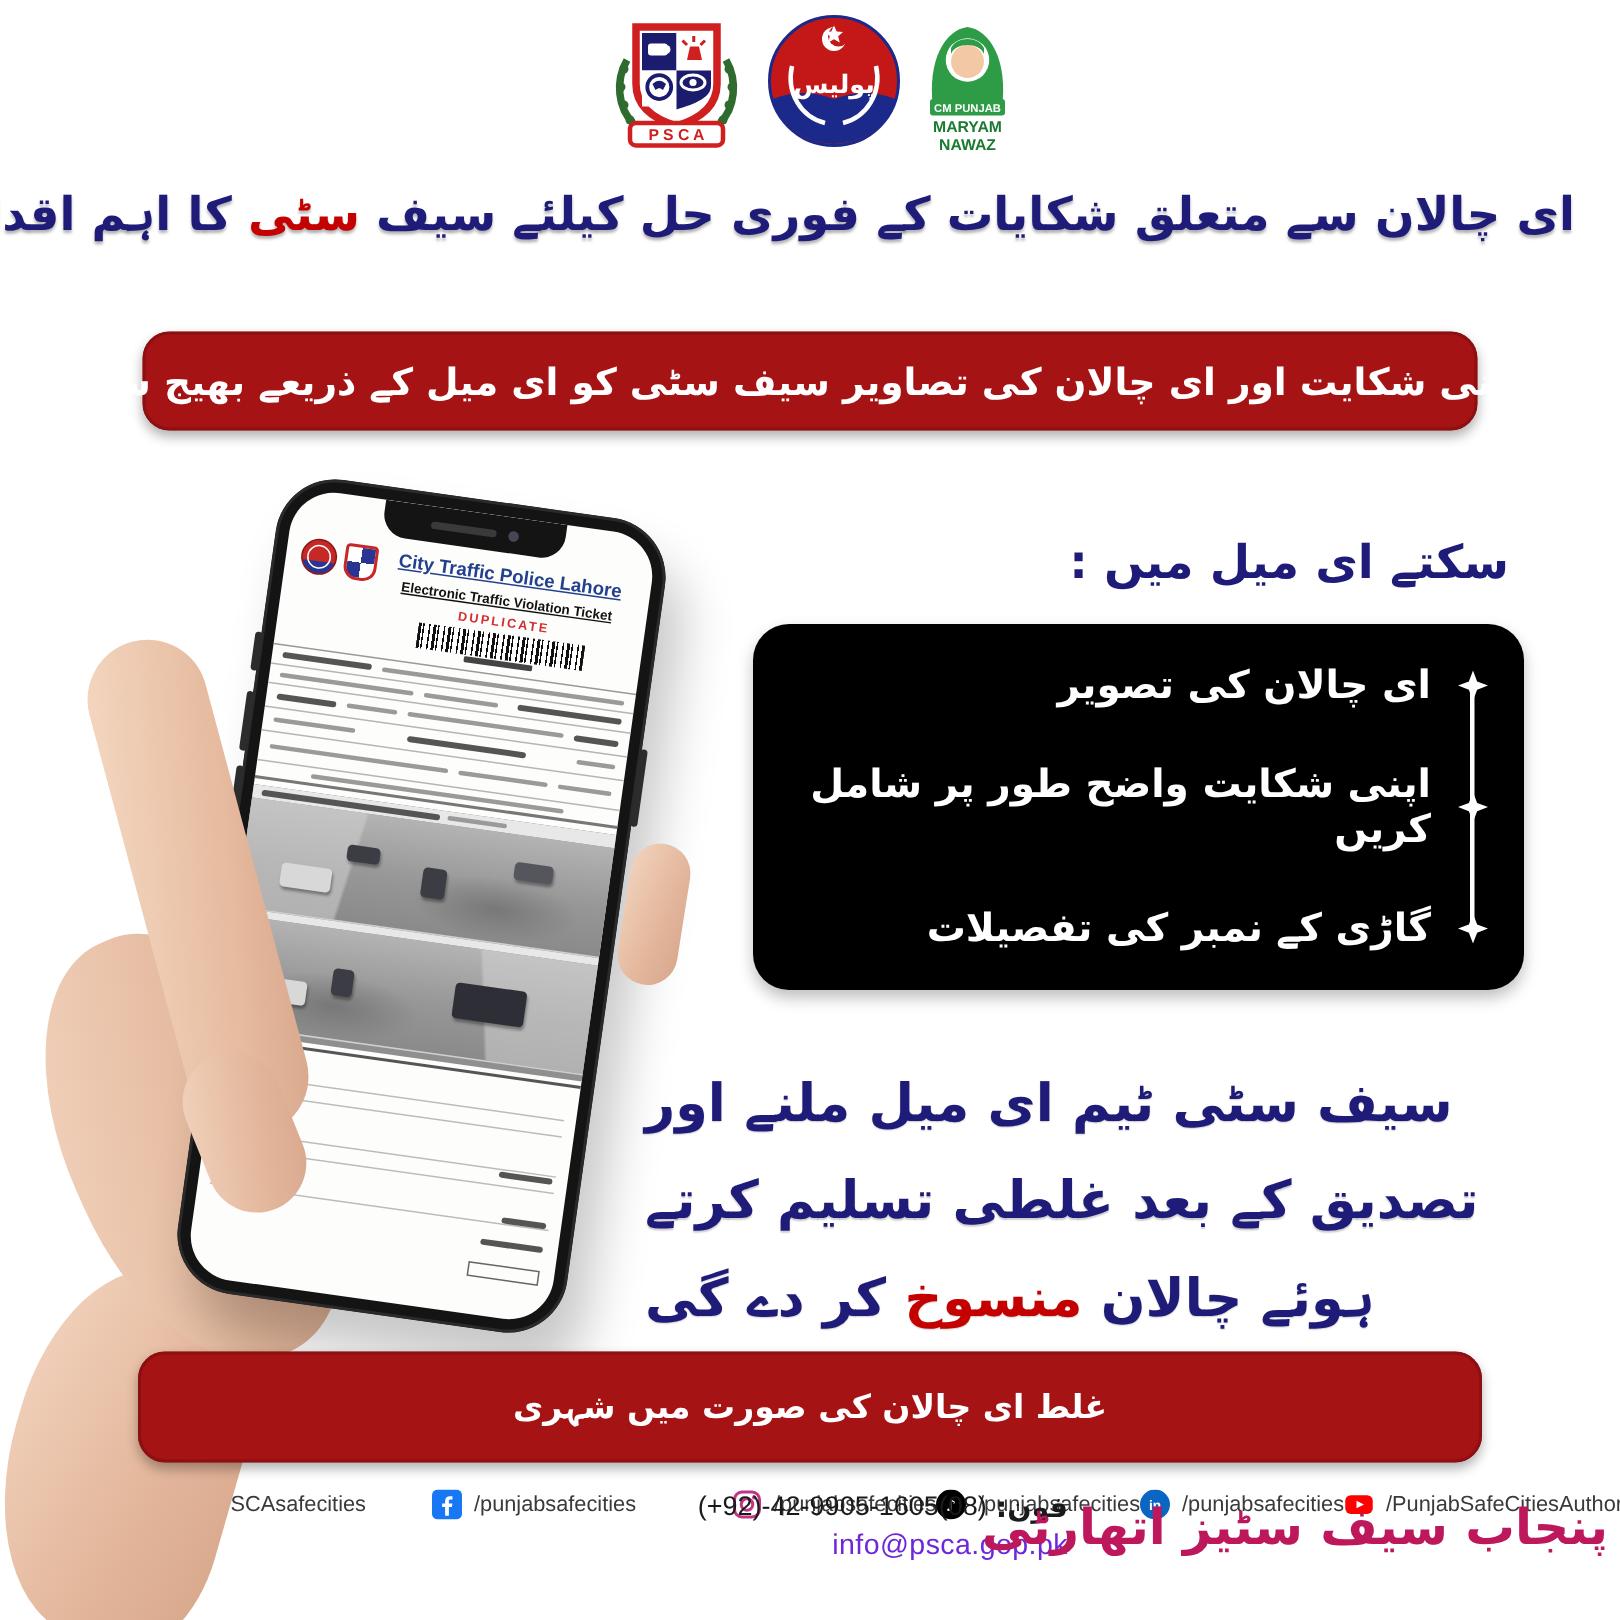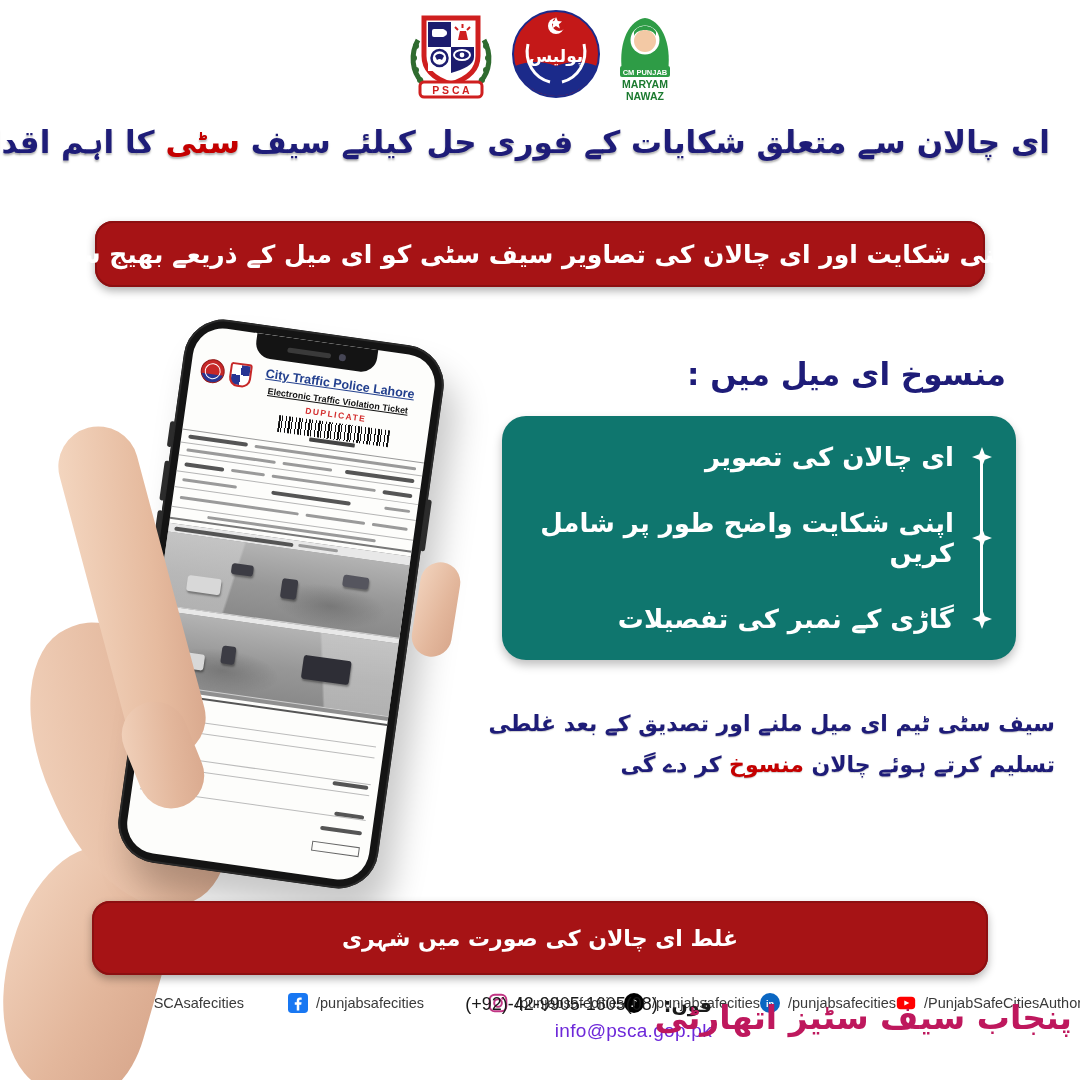--- a/index.html
+++ b/index.html
@@ -17,28 +17,28 @@
 
   
   .red-banner { position:absolute; background:#a61315; border-radius:18px; display:flex; align-items:center; justify-content:center;
     box-shadow:0 4px 8px rgba(0,0,0,.30), inset 0 0 0 2px #8c0f11; color:#fff; direction:rtl; white-space:nowrap; z-index:8; }
   .banner1 { top:221px; left:95px; width:890px; height:66px; font-size:25px; font-weight:bold; }
   .banner2 { top:901px; left:92px; width:896px; height:74px; font-size:22px; font-weight:bold; gap:10px; }
   .banner2 .mail { font-size:31px; font-weight:bold; letter-spacing:.5px; font-family:"Liberation Sans",sans-serif; }
 
   
   .email-heading { position:absolute; top:356px; right:74px; direction:rtl; font-size:31px; font-weight:bold; color:#1e1c78; }
-  .chk-box { position:absolute; top:416px; left:502px; width:514px; height:244px; background:#0f766e; border-radius:24px;
+  .chk-box { position:absolute; top:416px; left:502px; width:514px; height:244px; background:#000000; border-radius:24px;
     box-shadow:0 5px 10px rgba(0,0,0,.25); padding:26px 24px; display:flex; flex-direction:column; justify-content:space-between; }
   .chk-rail { position:absolute; right:33px; top:36px; bottom:36px; width:3px; background:#fff; border-radius:2px; }
   .chk-item { display:flex; direction:rtl; align-items:center; gap:16px; color:#fff; font-size:26px; font-weight:600; }
   .chk-item .star { width:20px; height:20px; flex:0 0 20px; margin-left:2px; }
 
-  .note { position:absolute; top:704px; left:430px; width:625px; text-align:right; direction:rtl;
-    font-size:22px; font-weight:bold; color:#1e1c78; line-height:1.85; text-shadow:0 1px 1px rgba(60,60,60,.25); }
+  .note { position:absolute; top:704px; left:430px; width:625px; text-align:left; direction:rtl;
+    font-size:35px; font-weight:bold; color:#1e1c78; line-height:1.85; text-shadow:0 1px 1px rgba(60,60,60,.25); }
   .note .hl { color:#c40000; }
 
   
   .hand-part { position:absolute; background:linear-gradient(105deg,#f2d3bd,#e3b79c 60%,#d8a78c); }
   .hand-wrist { left:8px; top:845px; width:152px; height:250px; border-radius:46% 40% 30% 50%; transform:rotate(16deg); z-index:2; }
   .hand-palm  { left:46px; top:615px; width:168px; height:300px; border-radius:48%; transform:rotate(-24deg); z-index:2; }
   .hand-finger{ left:92px; top:422px; width:80px; height:340px; border-radius:42px; transform:rotate(-15deg); z-index:6;
     background:linear-gradient(100deg,#f4d7c1,#e6bb9f 65%,#d8a78c); }
   .hand-bump  { left:130px; top:700px; width:66px; height:110px; border-radius:34px; transform:rotate(-22deg); z-index:6; }
   .hand-tip-right { left:416px; top:562px; width:40px; height:95px; border-radius:22px; transform:rotate(9deg); z-index:6; }
@@ -270,21 +270,21 @@
         <div class="rgt" style="bottom:4px;width:48px;height:10px;border:1px solid #666"></div>
       </div>
     </div>
   </div>
 </div>
 
 <div class="hand-part hand-finger"></div>
 <div class="hand-part hand-bump"></div>
 <div class="hand-part hand-tip-right"></div>
 
-<div class="email-heading">منسوخ ای میل میں :</div>
+<div class="email-heading">سکتے ای میل میں :</div>
 
 <div class="chk-box">
   <div class="chk-rail"></div>
   <div class="chk-item">
     <svg class="star" viewBox="0 0 16 16">
         <polygon points="8,0 10.2,5.8 16,8 10.2,10.2 8,16 5.8,10.2 0,8 5.8,5.8" fill="#fff"></polygon>
       </svg>
     <span>ای چالان کی تصویر</span>
   </div>
   <div class="chk-item">

